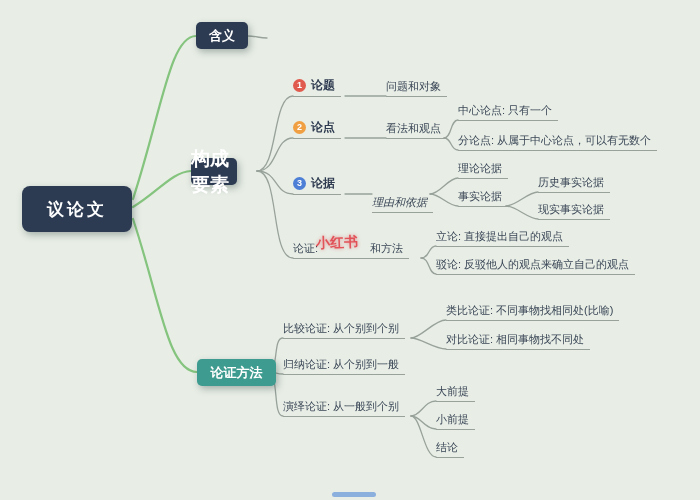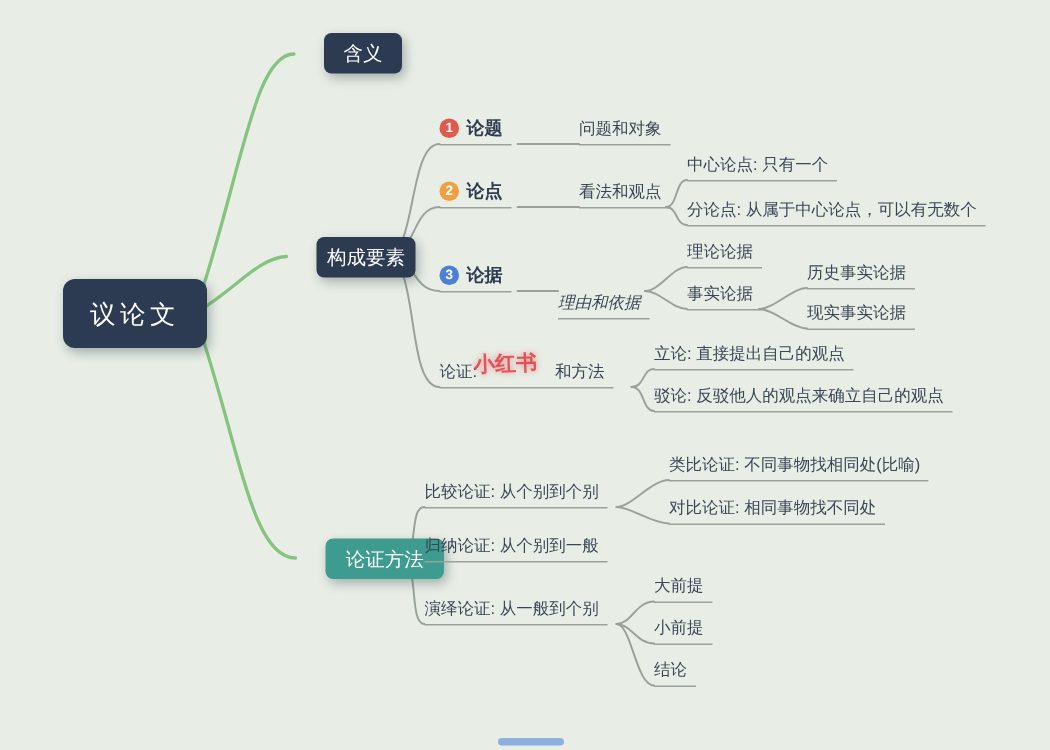--- a/index.html
+++ b/index.html
@@ -7,26 +7,26 @@
     position:relative; width:700px; height:500px; margin:0 auto;
     background:#e8eee6; overflow:hidden;
     font-family:"Liberation Sans","DejaVu Sans",sans-serif;
   }
   svg.wires { position:absolute; left:0; top:0; pointer-events:none; }
   .gline { stroke:#85c47e; stroke-width:2.2; fill:none; stroke-linecap:round; }
   .cline { stroke:#98a29b; stroke-width:1.3; fill:none; stroke-linecap:round; }
 
   .box {
     position:absolute; display:flex; align-items:center; justify-content:center;
-    background:#2c3a52; color:#ffffff; font-weight:normal; border-radius:5px;
-    box-shadow:2px 3px 7px rgba(40,60,60,.35); cursor:default;margin-left:20px;
+    background:#2c3a52; color:#ffffff; font-weight:bold; border-radius:5px;
+    box-shadow:2px 3px 7px rgba(40,60,60,.35); cursor:default;
   }
-  #root-box   { left:22px;  top:186px; width:96px; height:46px; font-size:17px; border-radius:8px; letter-spacing:3px; }
+  #root-box   { left:22px;  top:186px; width:110px; height:46px; font-size:17px; border-radius:8px; letter-spacing:3px; }
   #meaning-box{ left:196px; top:22px;  width:52px;  height:27px; font-size:13px; }
-  #components-box { left:191px; top:158px; width:66px; height:27px; font-size:13px; }
+  #components-box { left:191px; top:158px; width:46px; height:27px; font-size:19px; }
   #methods-box    { left:197px; top:359px; width:79px; height:27px; font-size:13px; background:#3d9b8f; }
 
   .leaf {
     position:absolute; white-space:nowrap; font-size:11px; color:#3a4656;
     padding:0 6px 3px 0; border-bottom:1.3px solid #98a29b; line-height:14px;
   }
   .numleaf { font-size:12px; font-weight:600; color:#2f3b50; line-height:15px; }
   .numcircle {
     display:inline-block; width:13px; height:13px; border-radius:50%;
     color:#fff; font-size:9px; font-weight:bold; line-height:13px;

